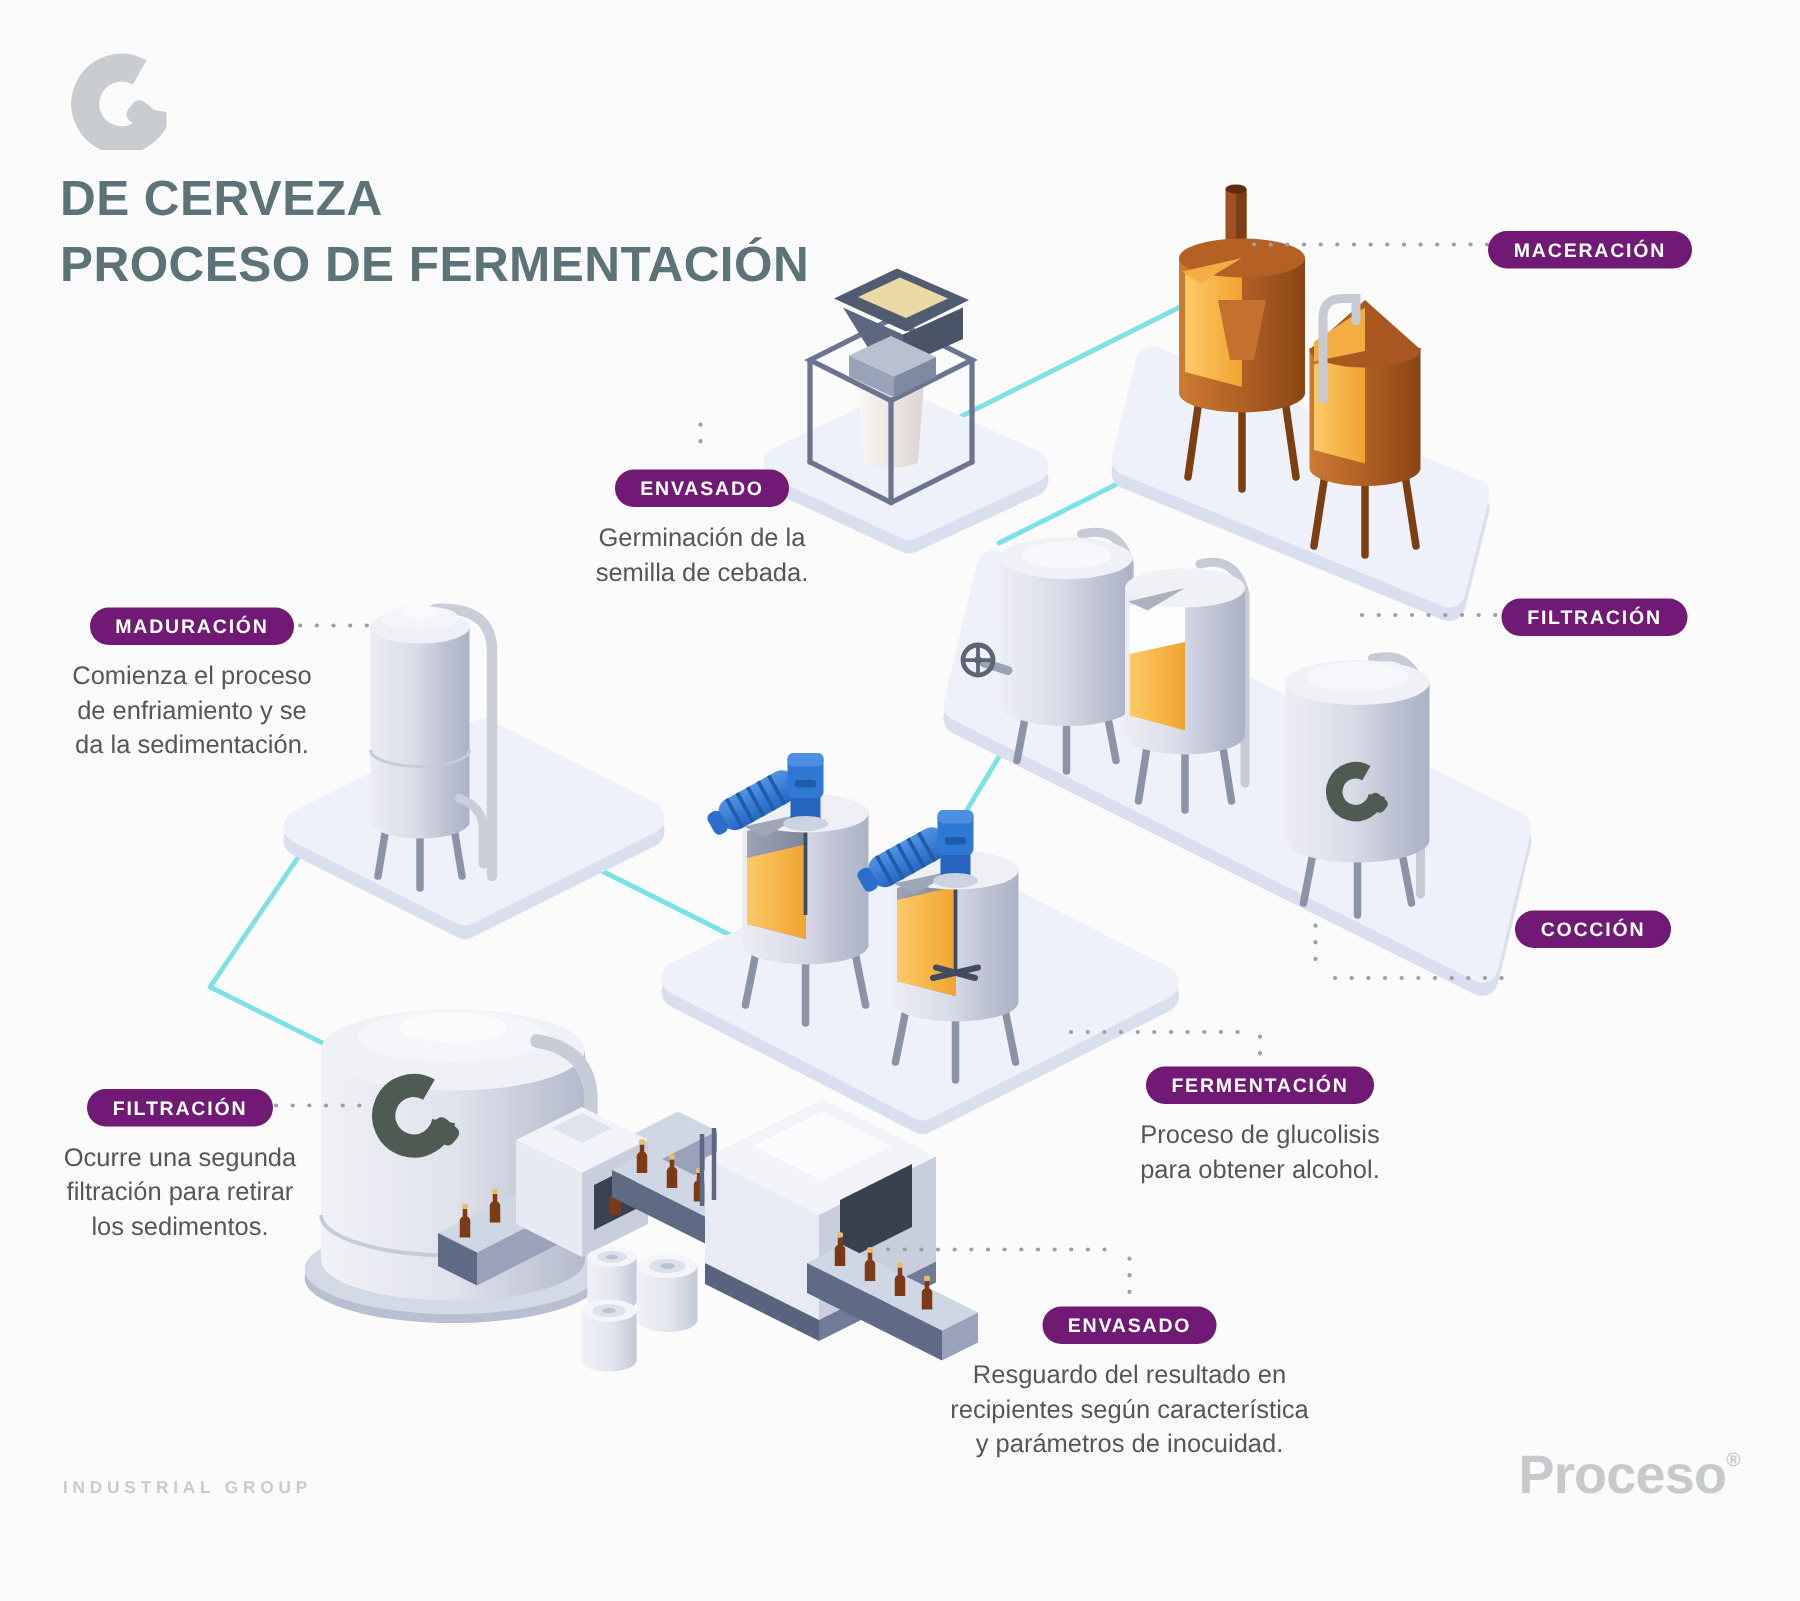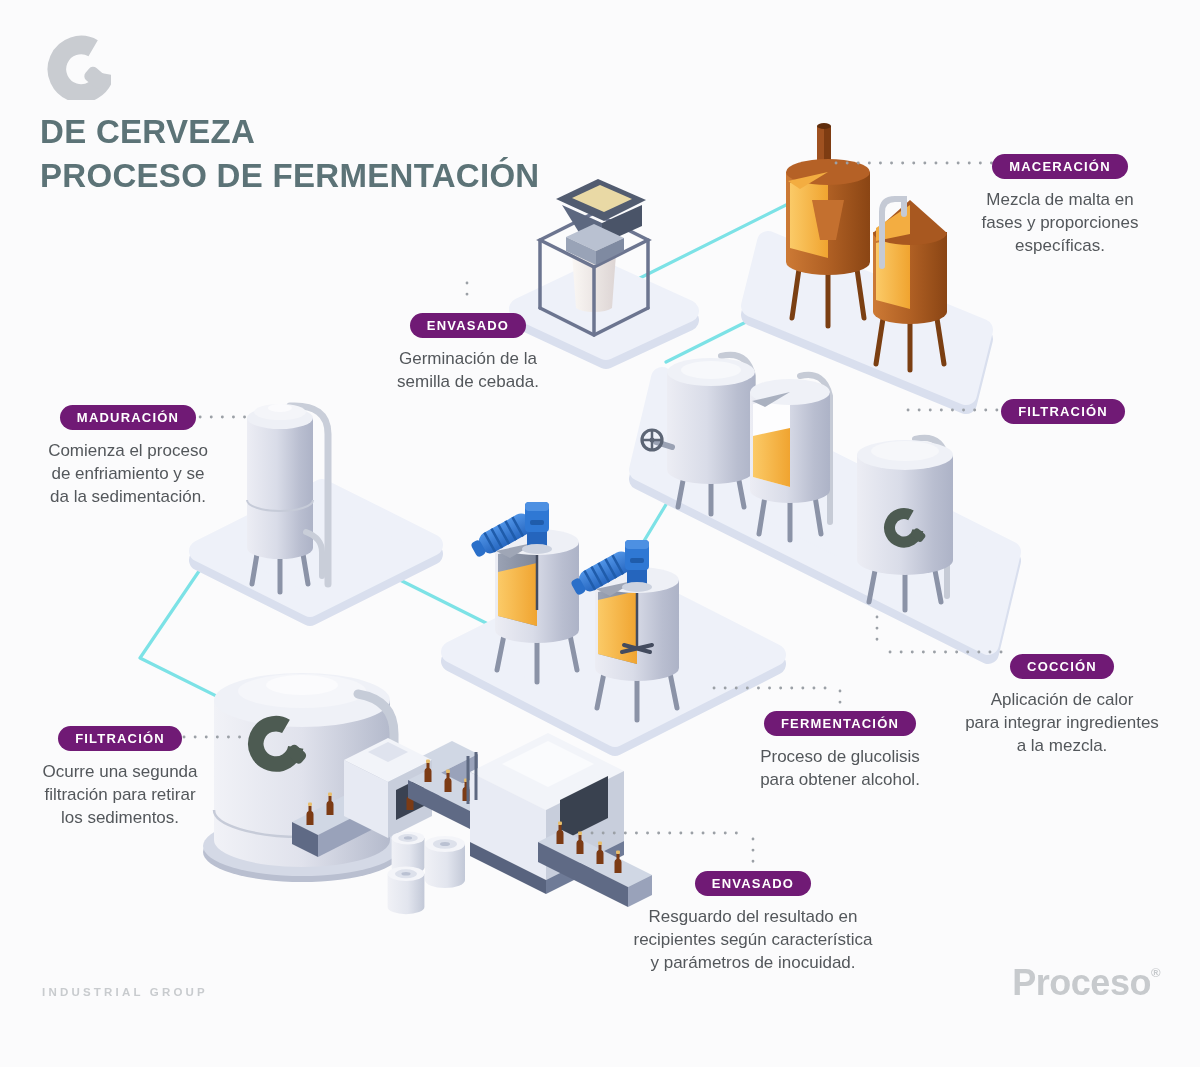--- a/index.html
+++ b/index.html
@@ -297,47 +297,41 @@
     <path d="M189,417 H247"></path>
     <path d="M877,617 V646 M890,652 H1004"></path>
     <path d="M714,688 H833 M840,691 V707"></path>
     <path d="M184,737 H245"></path>
     <path d="M592,833 H747 M753,839 V864"></path>
   </g>
 </svg>
 
 <div class="stage" style="left:1060px;top:154px;width:200px">
   <div class="badge">MACERACIÓN</div>
-  <div class="desc">Mezcla de malta en
-fases y proporciones
-específicas.</div>
 </div>
 
 <div class="stage" style="left:468px;top:313px;width:180px">
   <div class="badge">ENVASADO</div>
   <div class="desc">Germinación de la
 semilla de cebada.</div>
 </div>
 
 <div class="stage" style="left:1063px;top:399px;width:240px">
   <div class="badge">FILTRACIÓN</div>
 </div>
 
 <div class="stage" style="left:128px;top:405px;width:210px">
   <div class="badge">MADURACIÓN</div>
   <div class="desc">Comienza el proceso
 de enfriamiento y se
 da la sedimentación.</div>
 </div>
 
-<div class="stage" style="left:1062px;top:654px;width:250px">
+<div class="stage" style="left:1062px;top:607px;width:250px">
   <div class="badge">COCCIÓN</div>
-  <div class="desc">Aplicación de calor
-para integrar ingredientes
-a la mezcla.</div>
 </div>
 
 <div class="stage" style="left:840px;top:711px;width:220px">
   <div class="badge">FERMENTACIÓN</div>
   <div class="desc">Proceso de glucolisis
 para obtener alcohol.</div>
 </div>
 
 <div class="stage" style="left:120px;top:726px;width:210px">
   <div class="badge">FILTRACIÓN</div>

